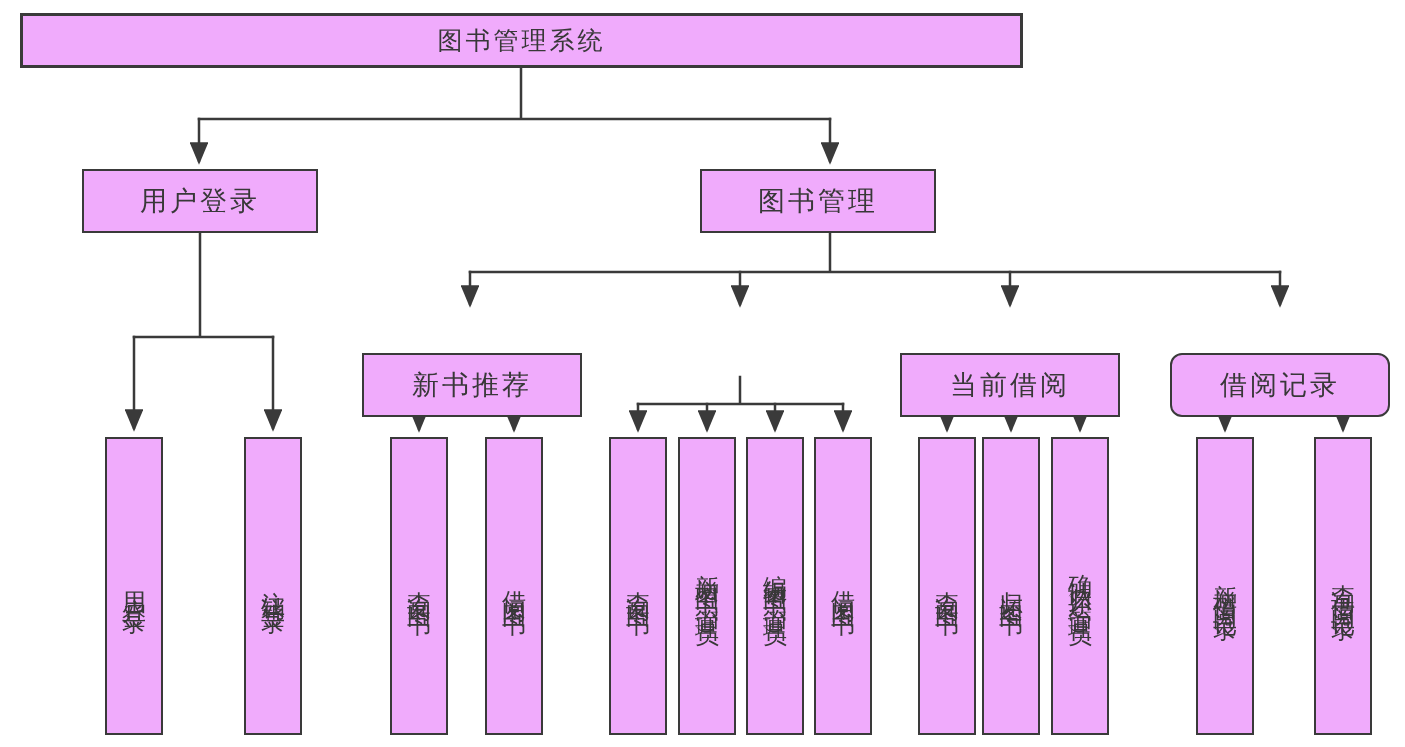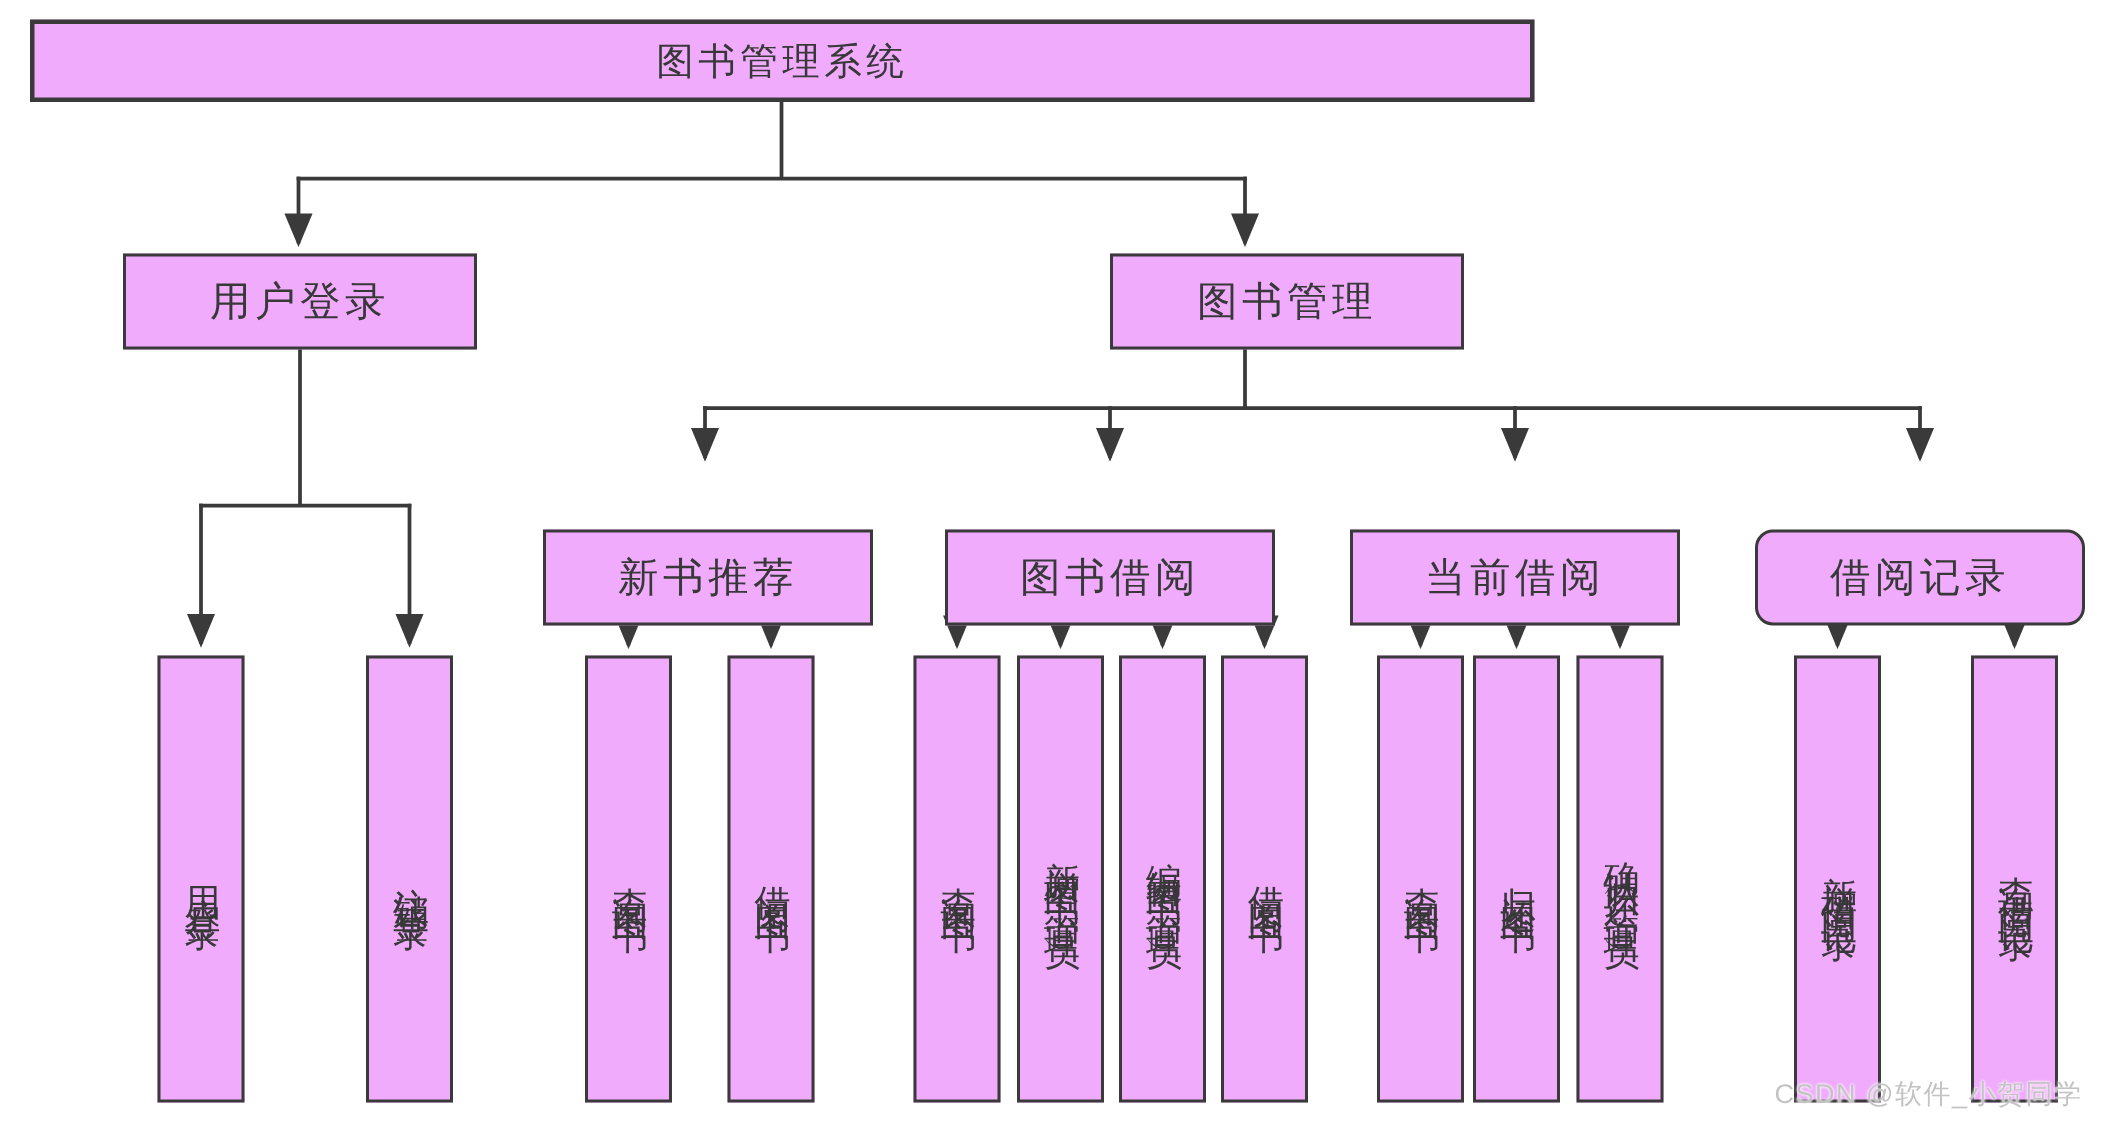--- a/index.html
+++ b/index.html
@@ -115,29 +115,26 @@
     <path d="M1343 404 V429" marker-end="url(#arrowhead)"></path>
   </svg>
 
   <div class="box root">
     <span>图书管理系统</span>
   </div>
 
   <div class="box lvl lvl1" style="left:82px;">
     <span>用户登录</span>
   </div>
-  <div class="box lvl lvl1" style="left:740px;">
+  <div class="box lvl lvl1" style="left:700px;">
     <span>图书管理</span>
   </div>
 
   <div class="box lvl lvl2" style="left:362px;">
     <span>新书推荐</span>
-  </div>
-  <div class="box lvl lvl2" style="left:630px;">
-    <span>图书借阅</span>
   </div>
   <div class="box lvl lvl2" style="left:900px;">
     <span>当前借阅</span>
   </div>
   <div class="box lvl lvl2" style="left:1170px;border-radius:12px;">
     <span>借阅记录</span>
   </div>
 
   <div class="box leaf" style="left:105px;">
     <span class="vtext">用户登录</span>
@@ -176,15 +173,14 @@
     <span class="vtext">确认归还（管理员）</span>
   </div>
 
   <div class="box leaf" style="left:1196px;">
     <span class="vtext">新增借阅记录</span>
   </div>
   <div class="box leaf" style="left:1314px;">
     <span class="vtext">查询借阅记录</span>
   </div>
 
-  <div class="watermark">CSDN @软件_小贺同学</div>
 
 </div>
 
 </body></html>

